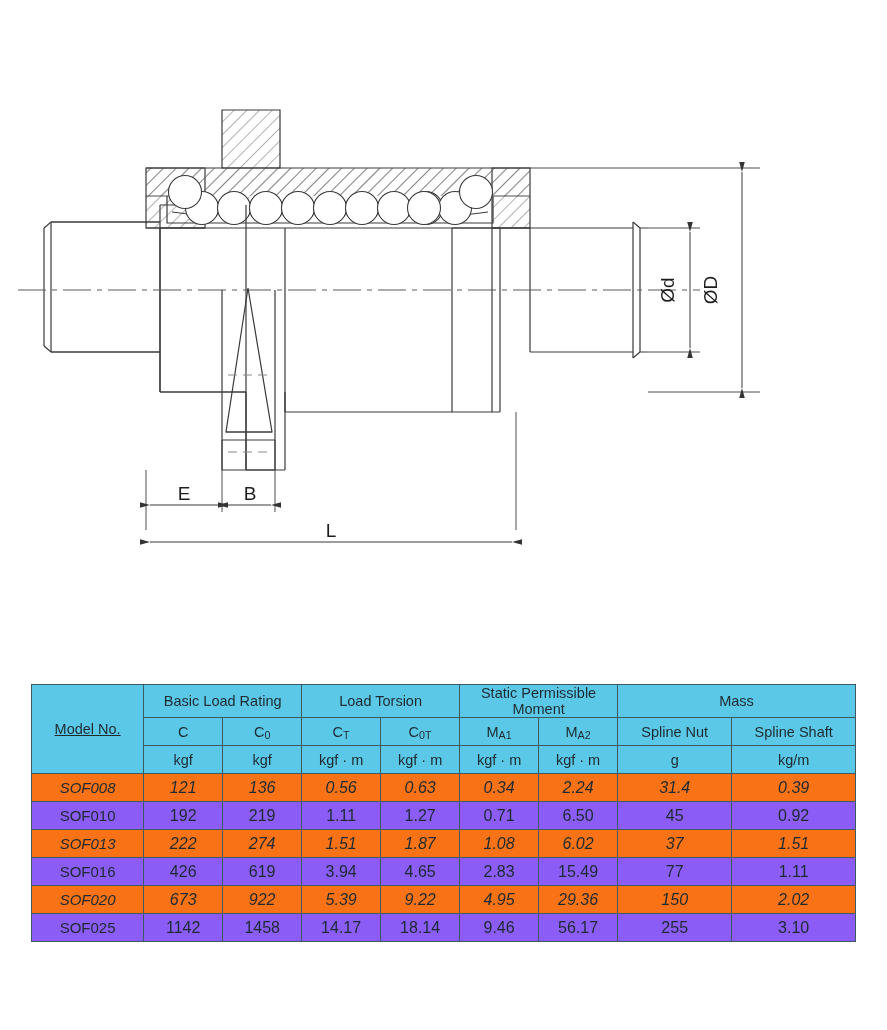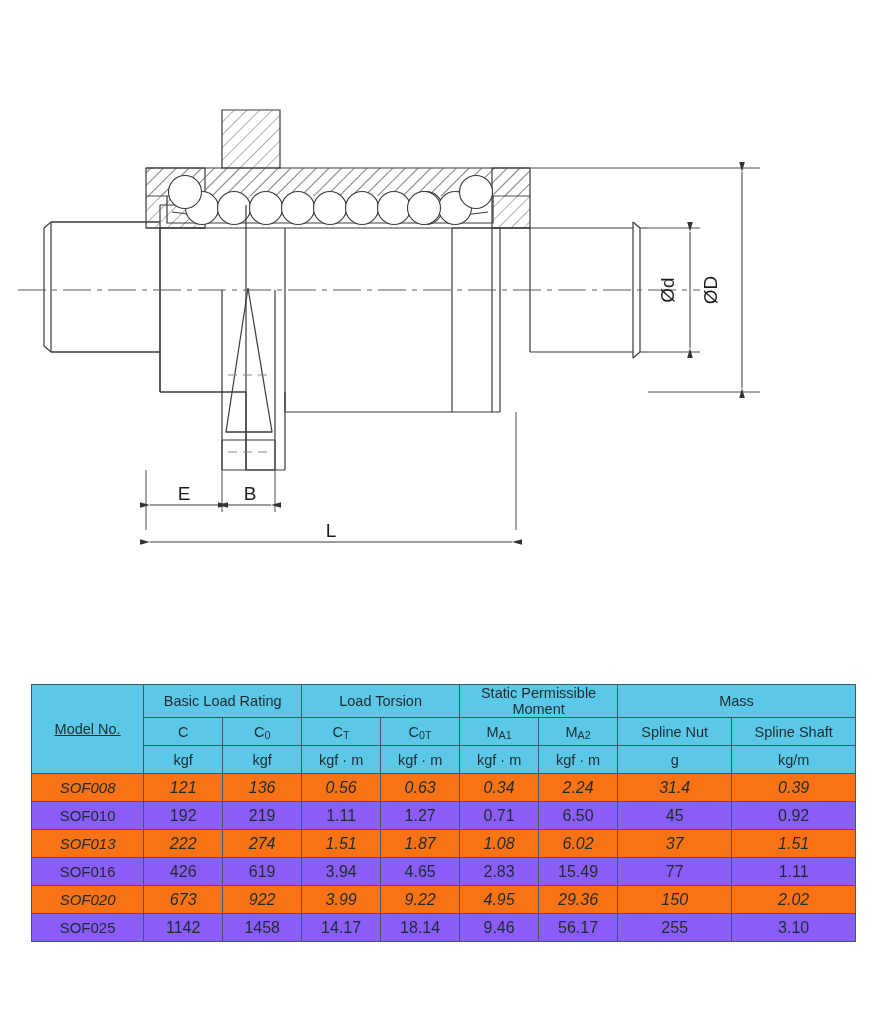--- a/index.html
+++ b/index.html
@@ -300,21 +300,21 @@
           <td>4.65</td>
           <td>2.83</td>
           <td>15.49</td>
           <td>77</td>
           <td>1.11</td>
         </tr>
         <tr class="alt">
           <td class="model">SOF020</td>
           <td>673</td>
           <td>922</td>
-          <td>3.99</td>
+          <td>5.39</td>
           <td>9.22</td>
           <td>4.95</td>
           <td>29.36</td>
           <td>150</td>
           <td>2.02</td>
         </tr>
         <tr class="norm">
           <td class="model">SOF025</td>
           <td>1142</td>
           <td>1458</td>

